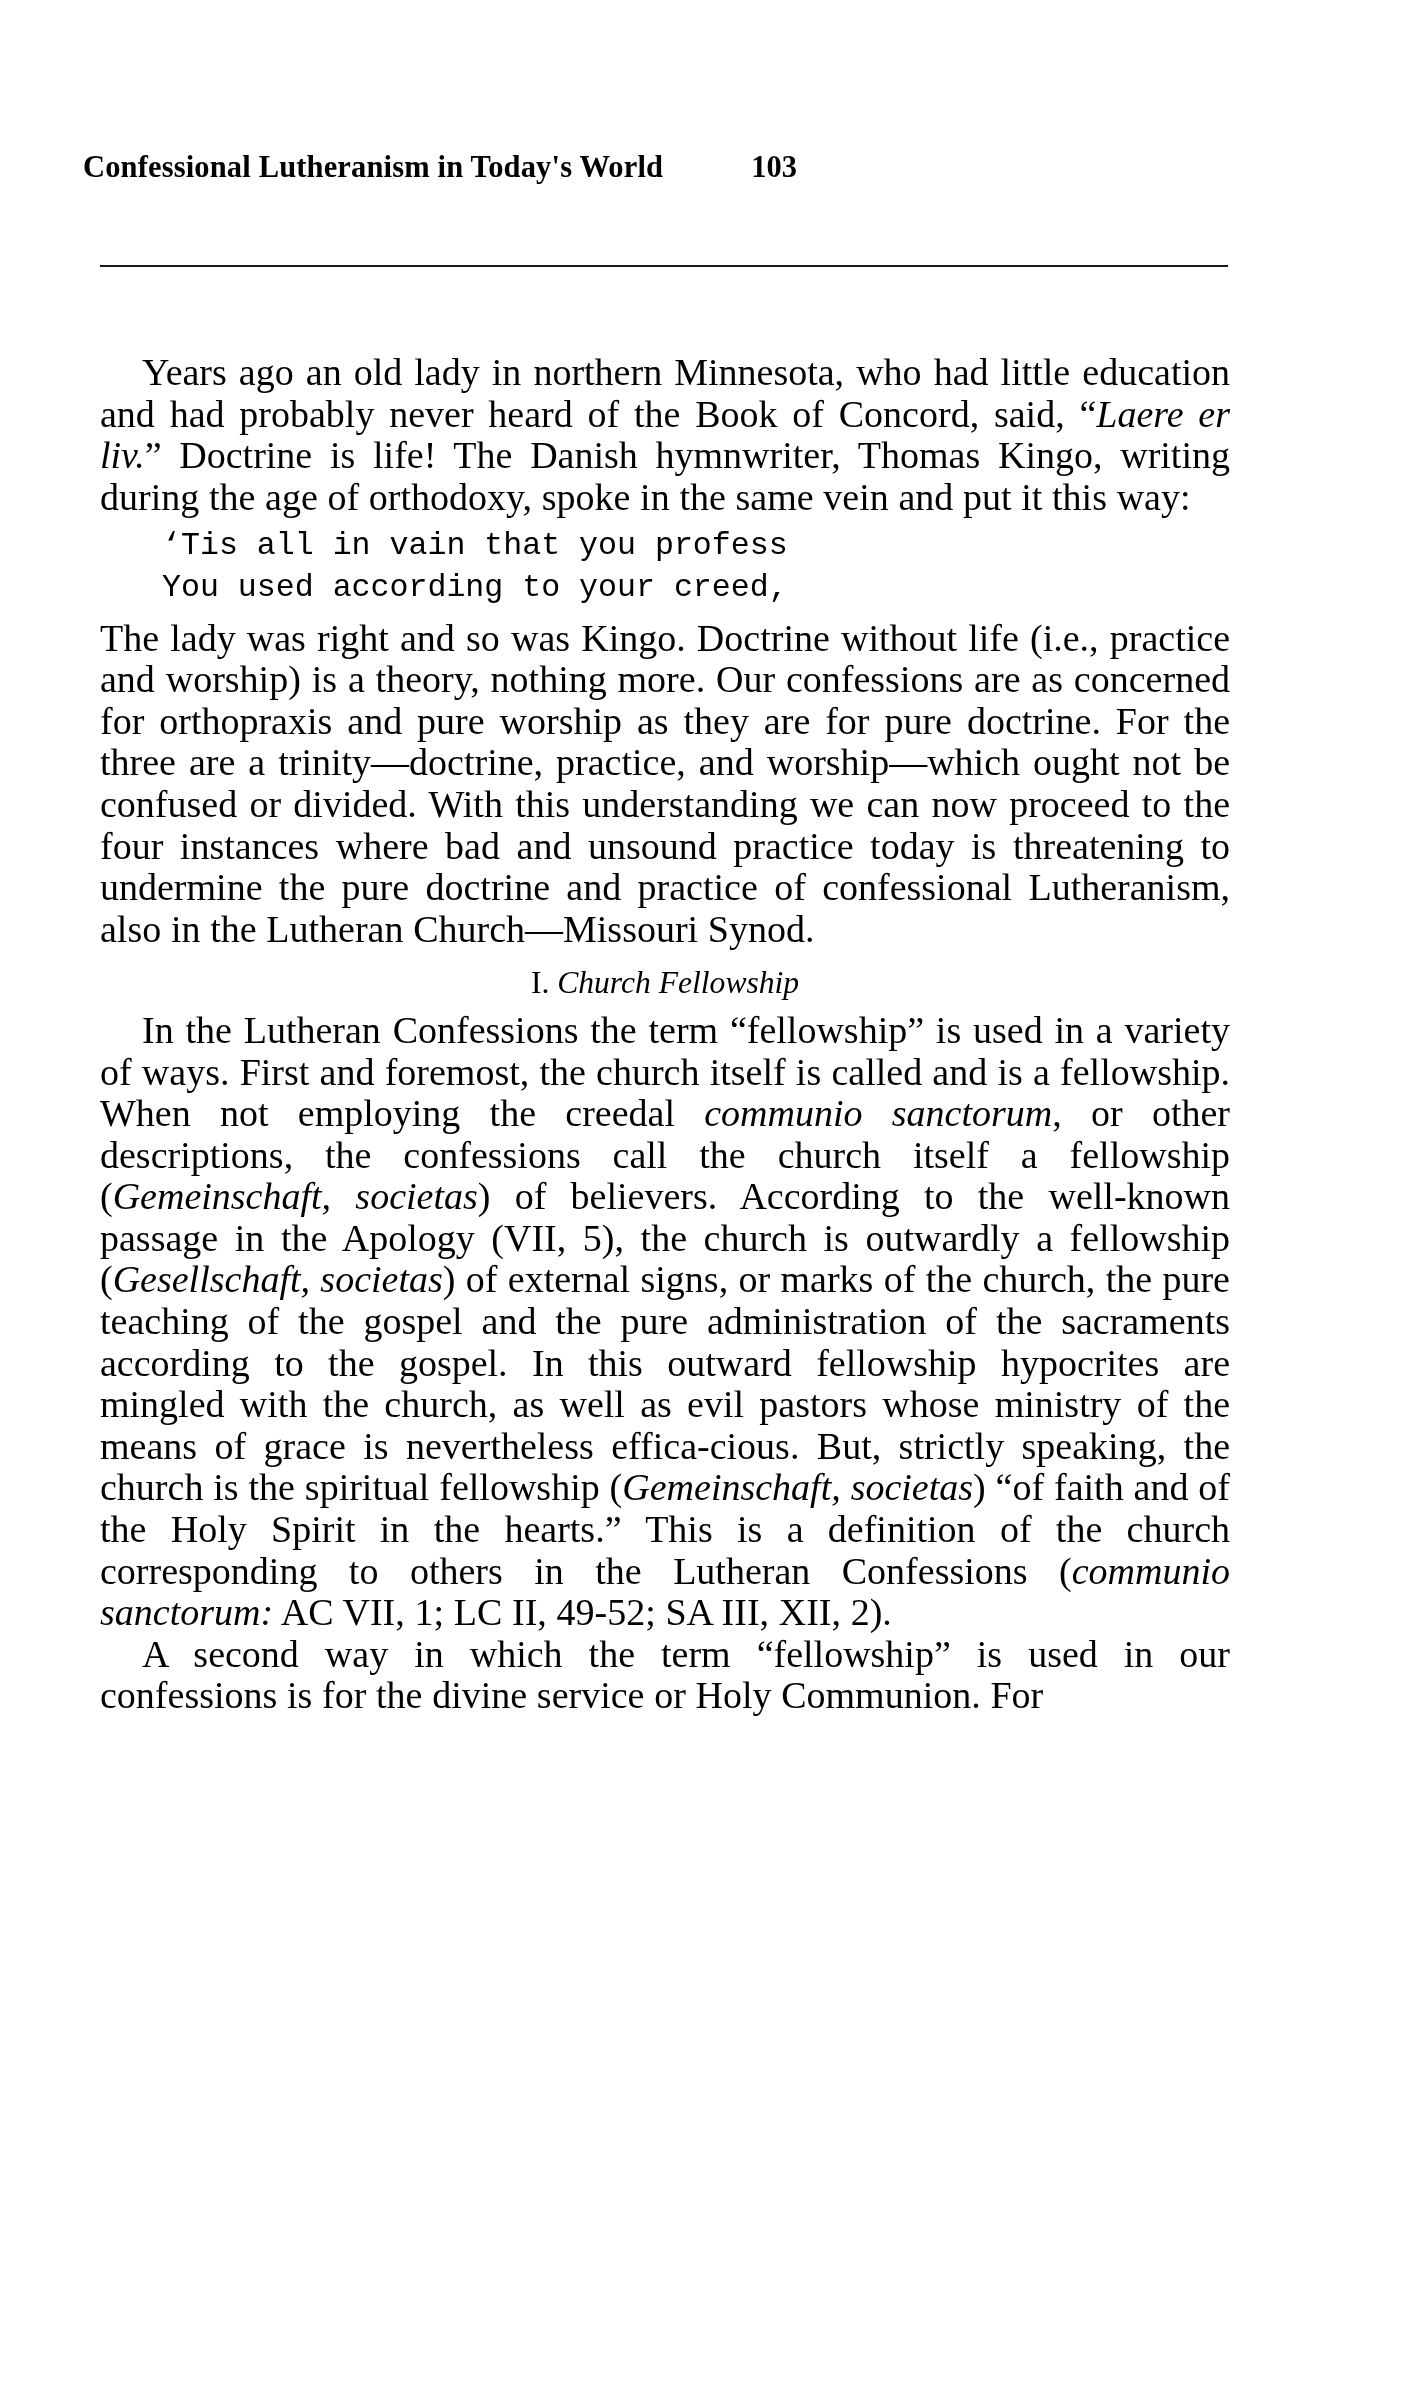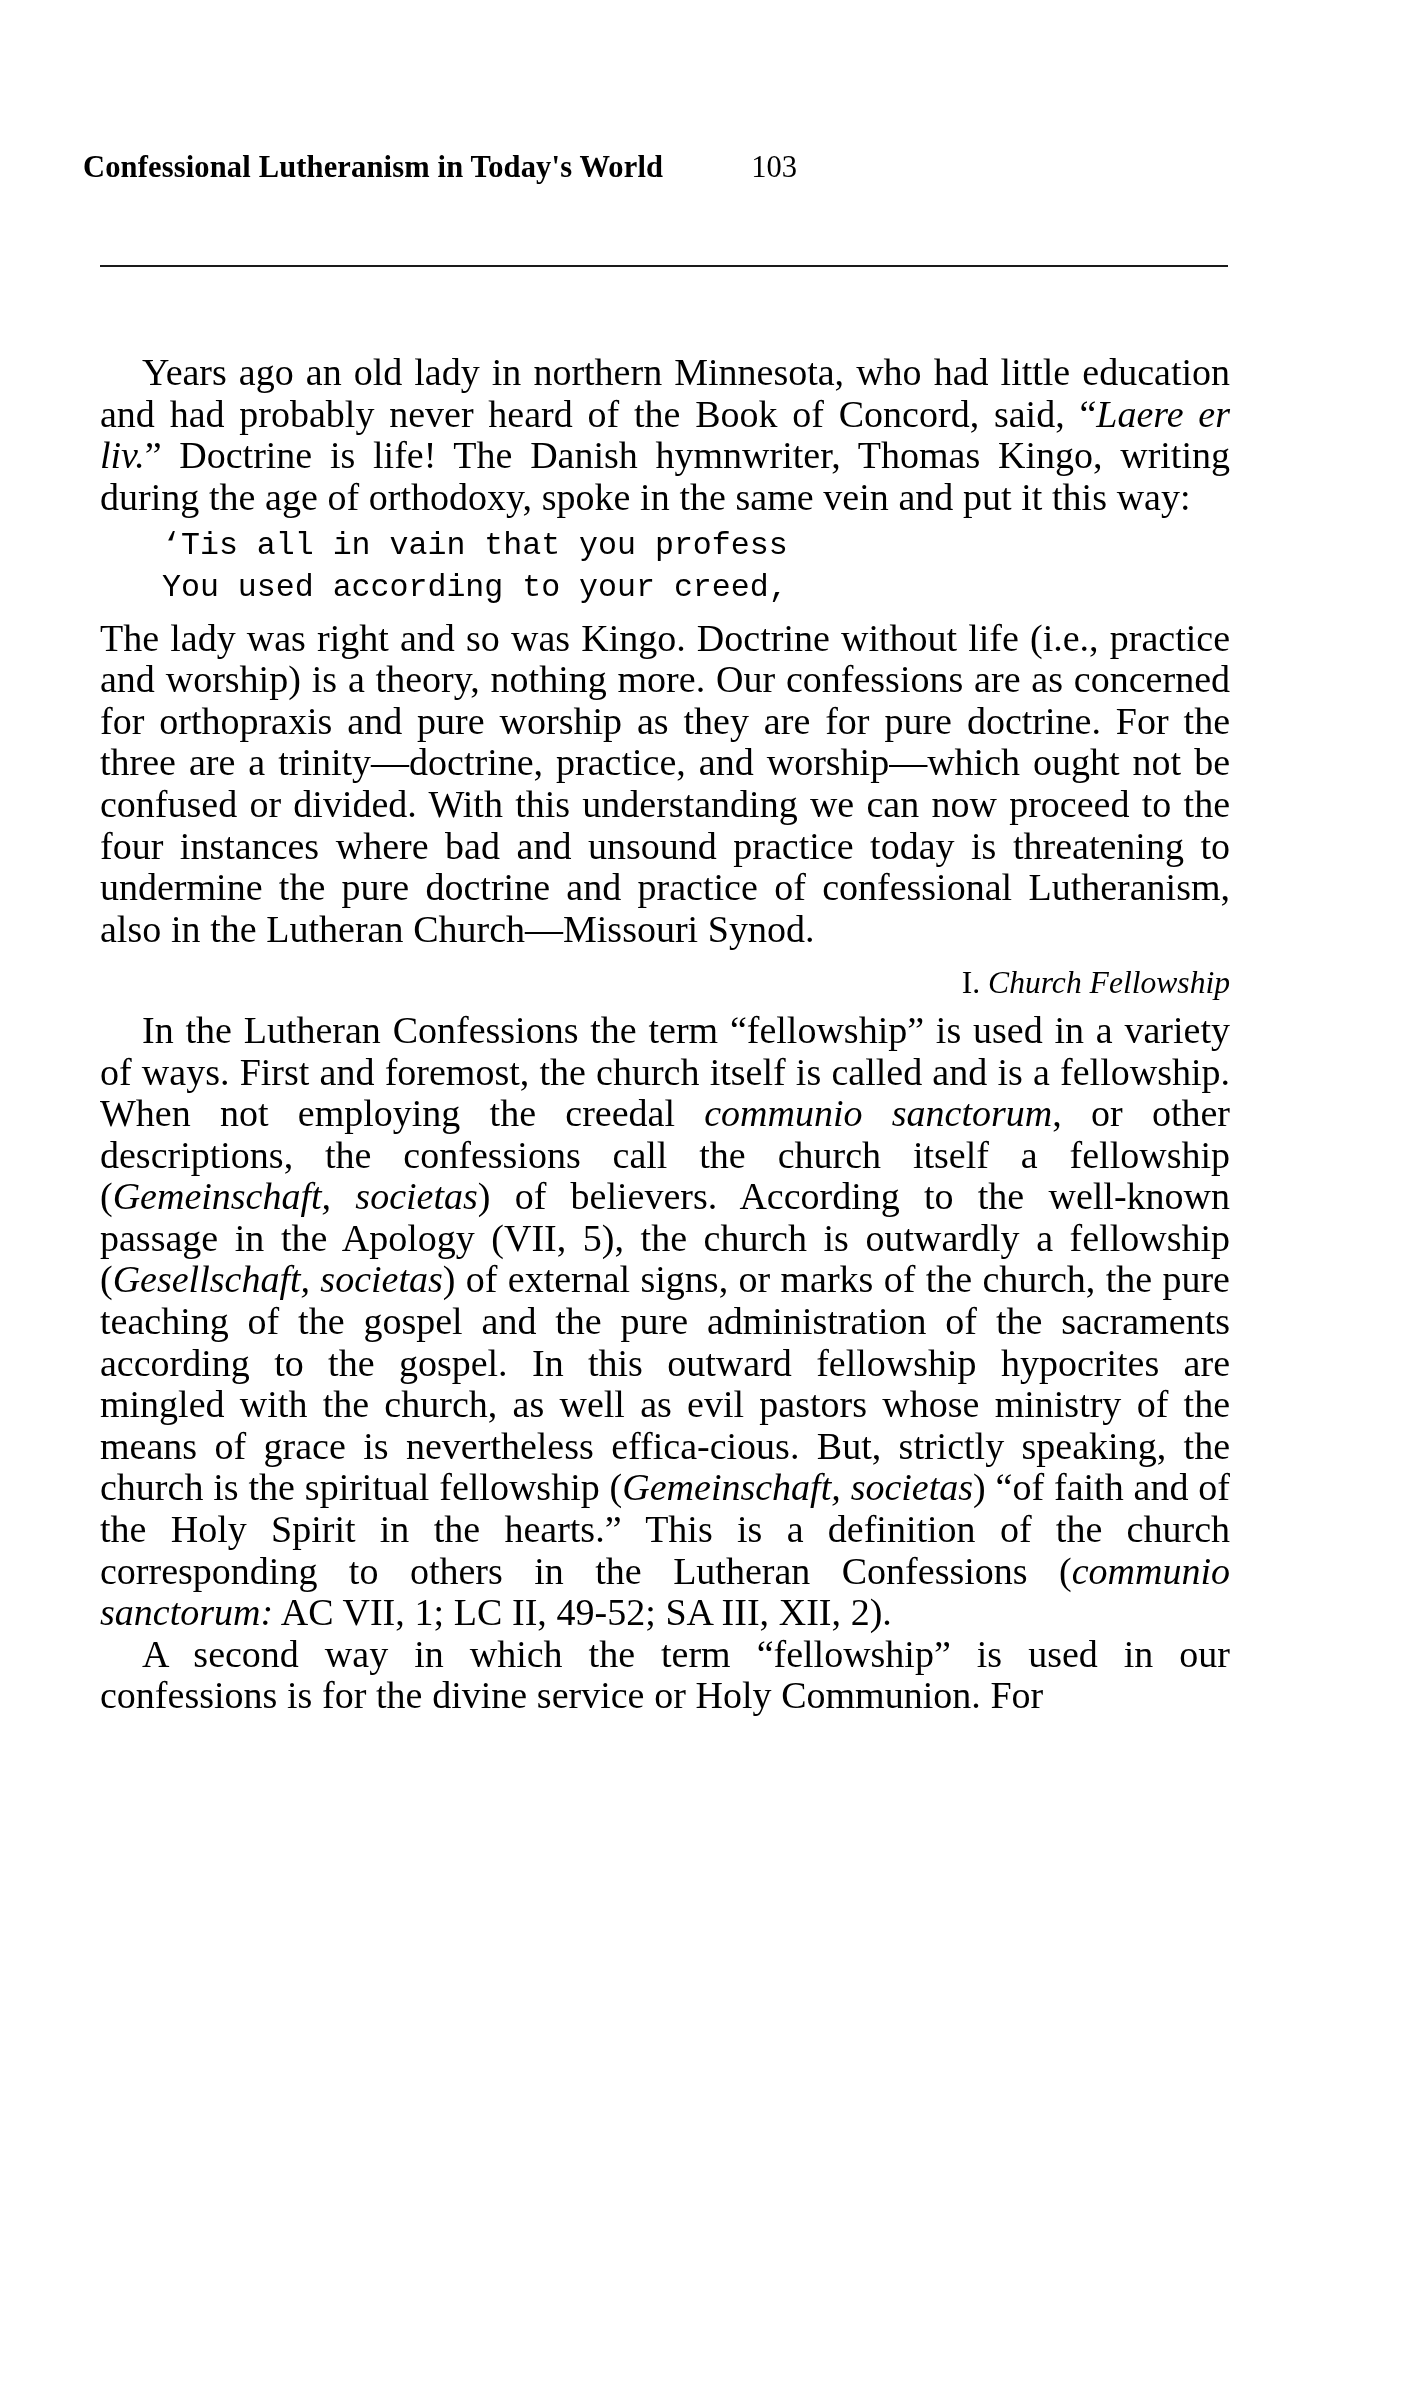--- a/index.html
+++ b/index.html
@@ -38,21 +38,21 @@
     padding-left: 68px;
     padding-right: 2px;
   }
   .runhead-title {
     font-weight: bold;
     font-size: 30.5px;
     letter-spacing: 0.15px;
     white-space: nowrap;
   }
   .runhead-folio {
-    font-weight: normal;
+    font-weight: bold;
     font-size: 30.5px;
     margin-left: 88px;
     white-space: nowrap;
   }
   .rule {
     position: absolute;
     left: 85px;
     top: 265px;
     width: 1128px;
     height: 2px;
@@ -91,21 +91,21 @@
     text-align: left;
     font-family: Liberation Mono, monospace;
   }
   .verse .vline {
     white-space: pre;
   }
 
   
   .section-head {
     margin: 12px 0 6px 0;
-    text-align: right;
+    text-align: center;
     font-size: 31.6px;
     line-height: 41.6px;
   }
   .section-head .num { font-style: normal; }
   .section-head .ttl { font-style: italic; }
 
   i, .ital { font-style: italic; }
 </style>
 </head>
 <body>

